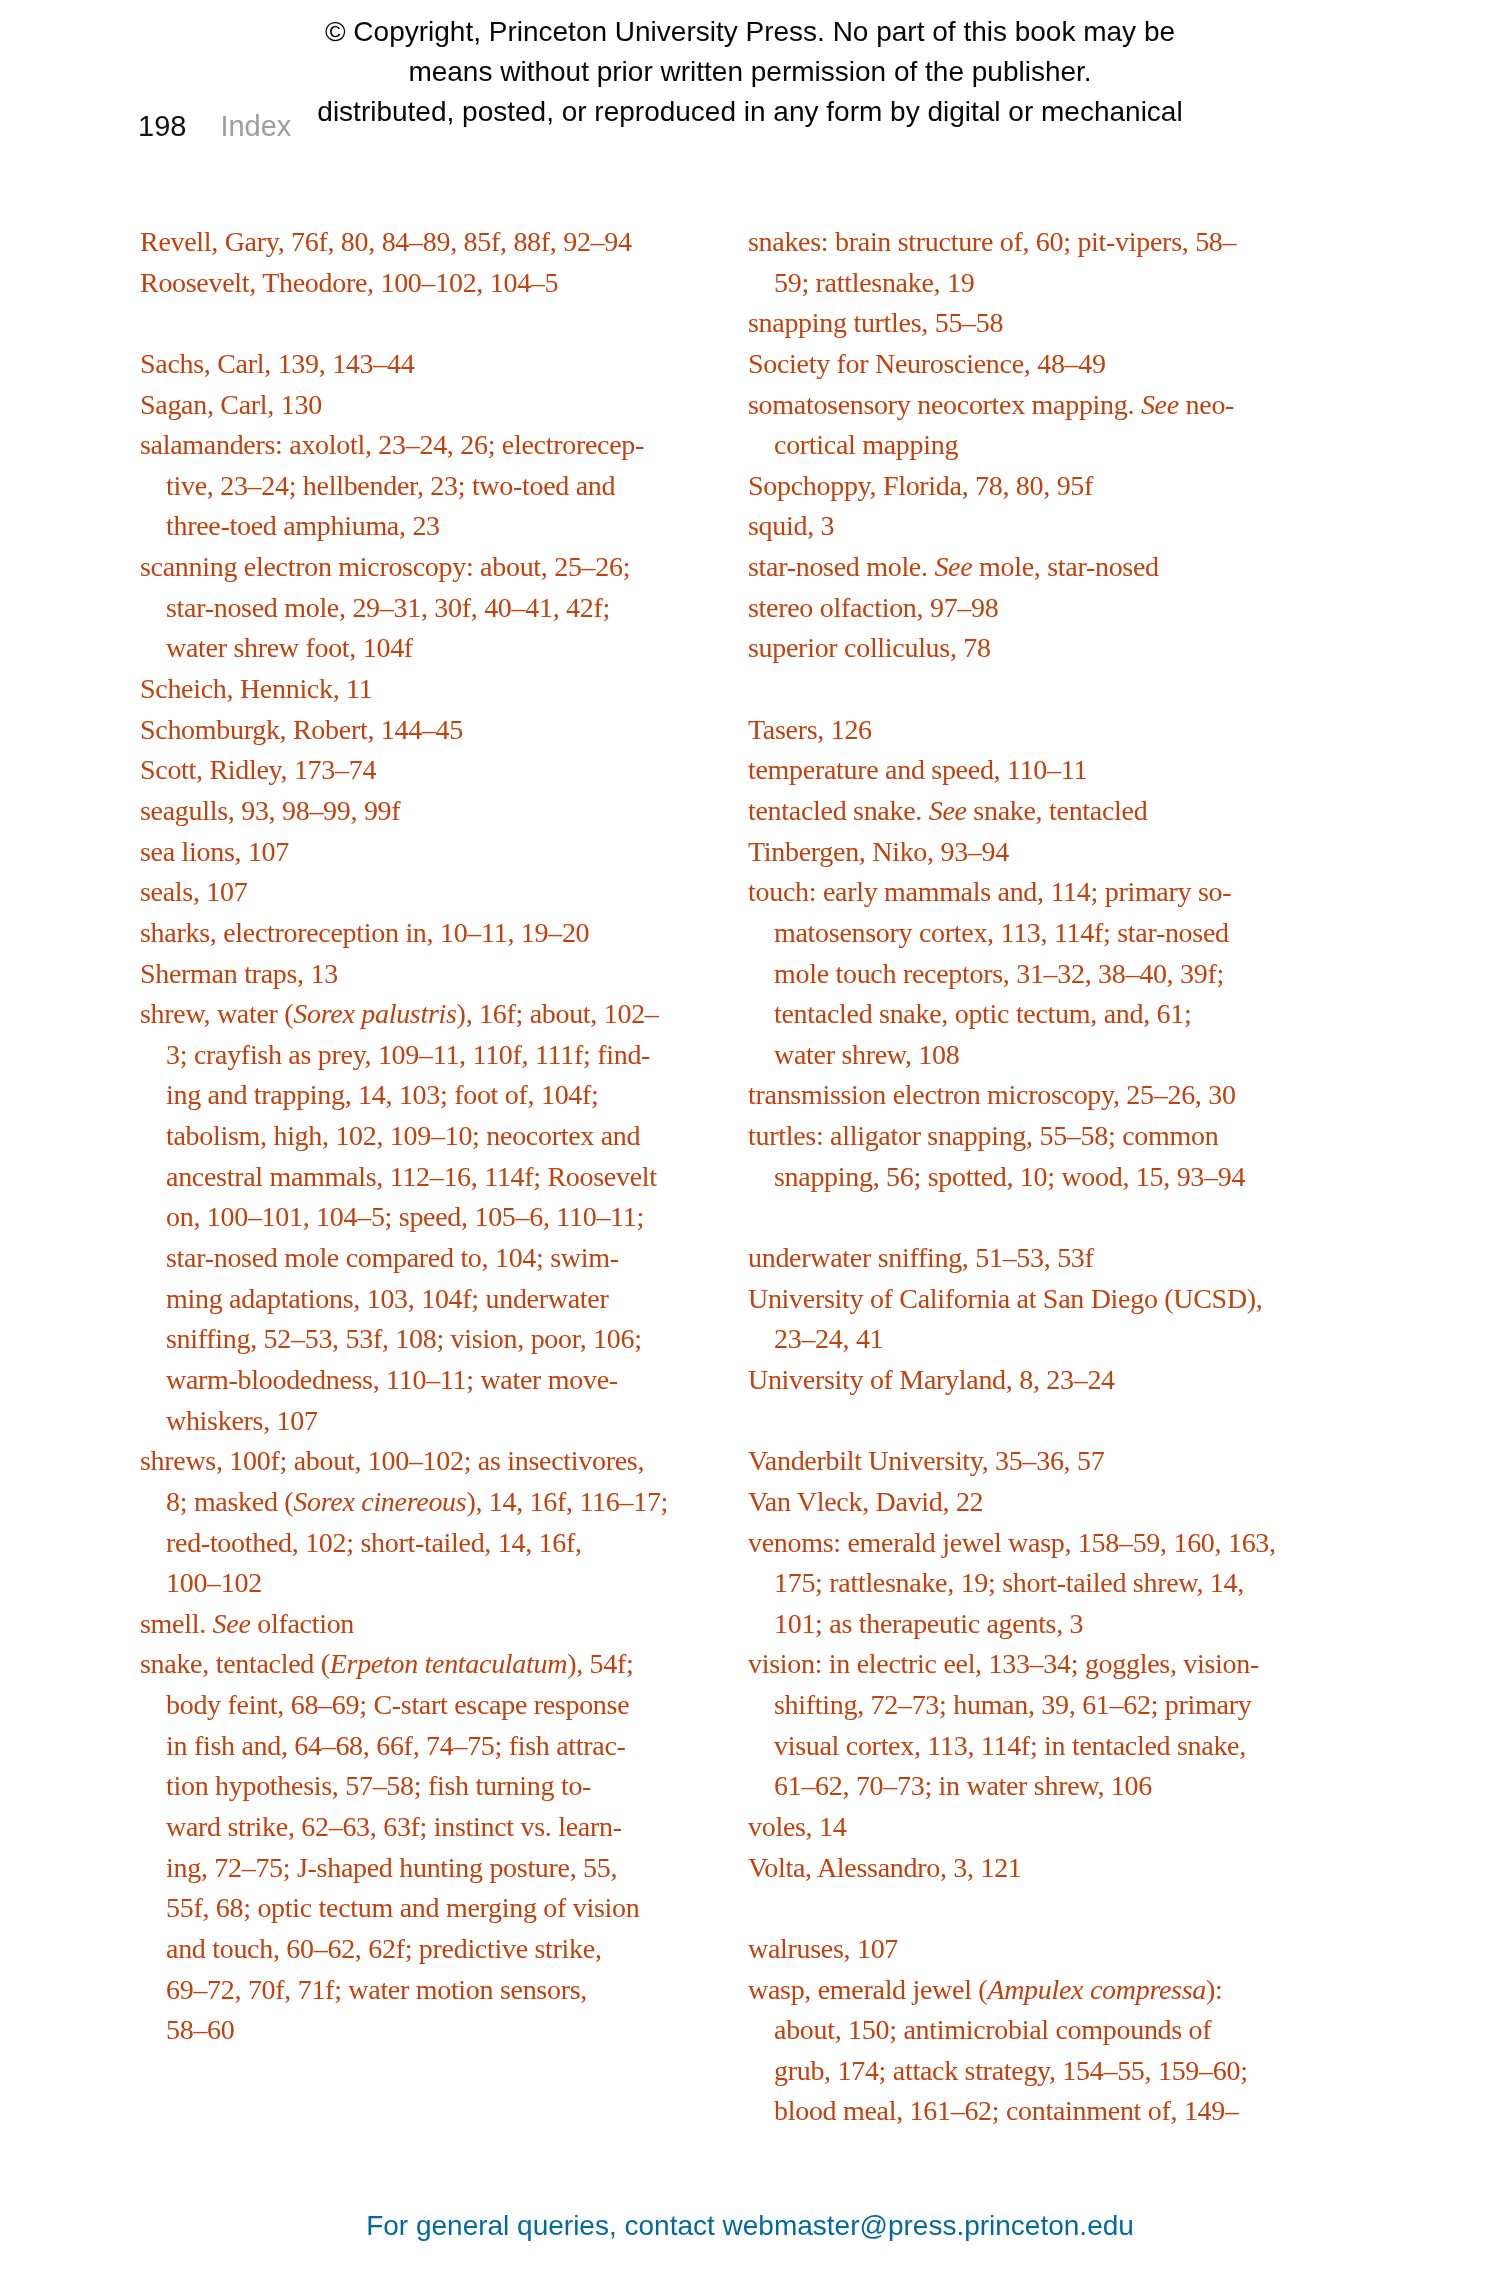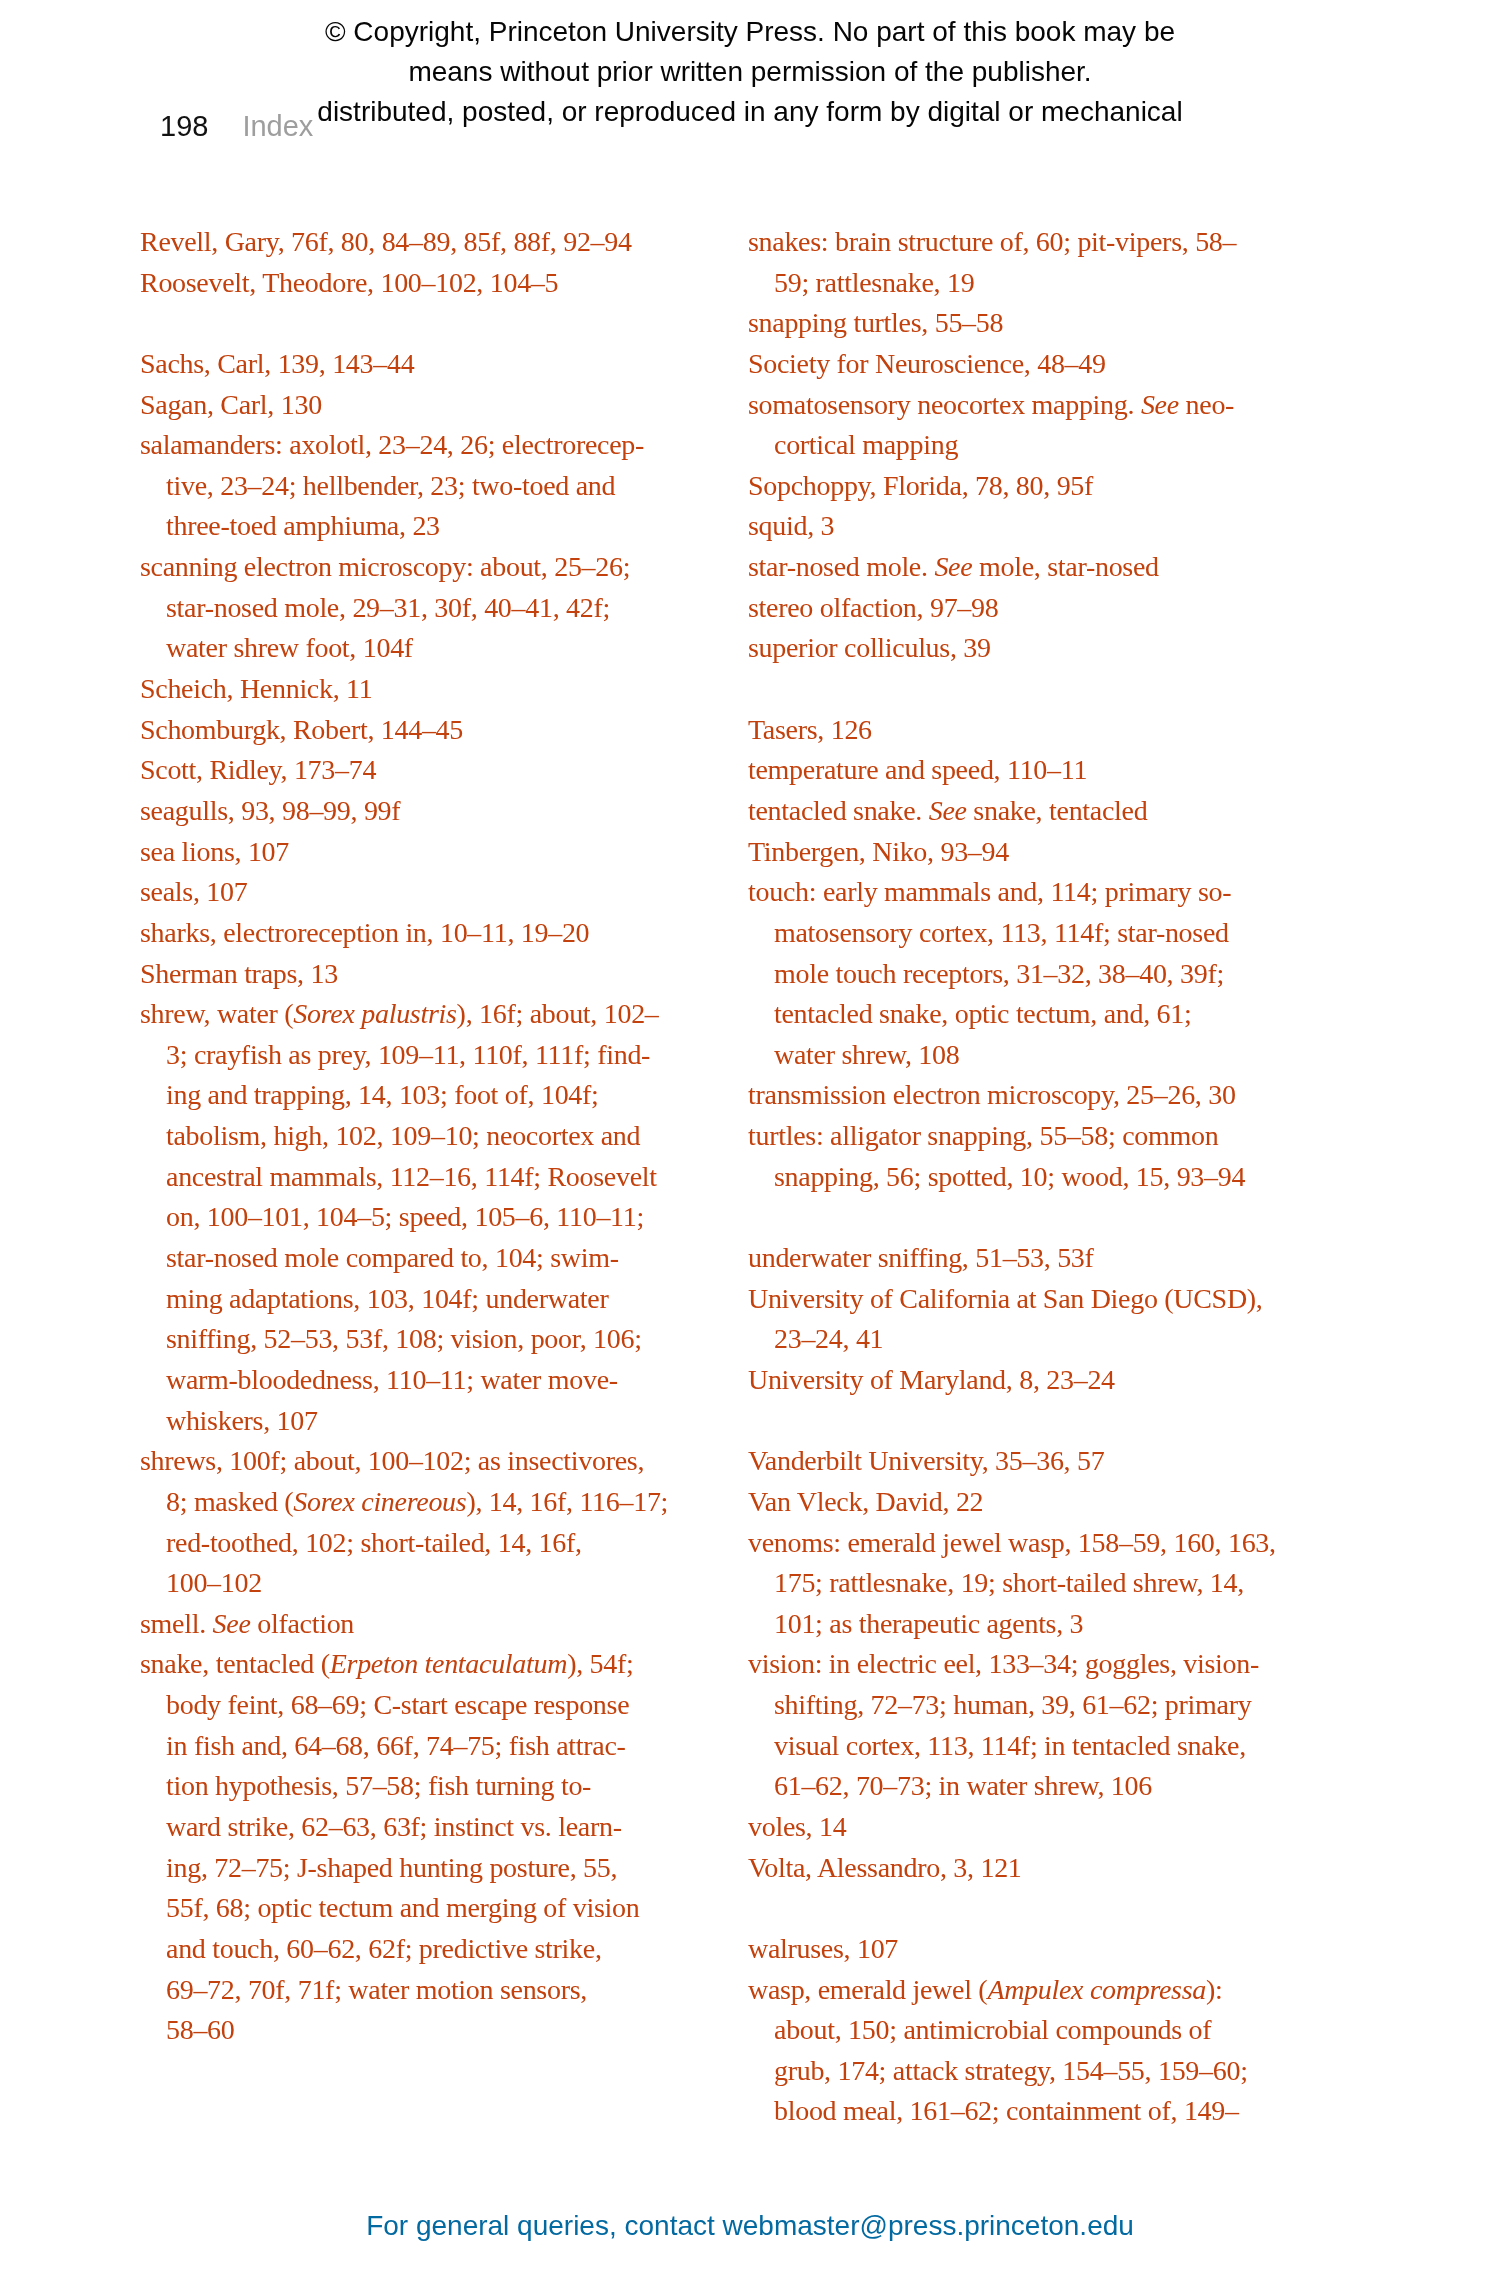--- a/index.html
+++ b/index.html
@@ -7,21 +7,21 @@
     position:relative; width:1500px; height:2286px; background:#ffffff;
     font-family:"Liberation Serif","DejaVu Serif",serif; color:#1d1d1d;
     overflow:hidden;
   }
   .copyright-header {
     position:absolute; top:12px; left:0; width:100%; text-align:center;
     font-family:"Liberation Sans","DejaVu Sans",sans-serif;
     font-size:28px; line-height:40px; color:#060606;
   }
   .page-label {
-    position:absolute; top:110px; left:160px;
+    position:absolute; top:110px; left:138px;
     font-family:"Liberation Sans","DejaVu Sans",sans-serif; font-size:29px;
   }
   .page-number { color:#121212; }
   .section-title { color:#9e9e9e; margin-left:34px; }
   .index-body { position:absolute; top:222px; left:0; width:100%; }
   .col {
     position:absolute; top:0; font-size:28px; line-height:40.65px;
     letter-spacing:-0.3px; white-space:nowrap; color:#c2410c;
   }
   .col-left  { left:140px; width:585px; }
@@ -102,21 +102,21 @@
         <div class="line">snakes: brain structure of, 60; pit-vipers, 58–</div>
         <div class="line cont">59; rattlesnake, 19</div>
         <div class="line">snapping turtles, 55–58</div>
         <div class="line">Society for Neuroscience, 48–49</div>
         <div class="line">somatosensory neocortex mapping. <i>See</i> neo-</div>
         <div class="line cont">cortical mapping</div>
         <div class="line">Sopchoppy, Florida, 78, 80, 95f</div>
         <div class="line">squid, 3</div>
         <div class="line">star-nosed mole. <i>See</i> mole, star-nosed</div>
         <div class="line">stereo olfaction, 97–98</div>
-        <div class="line">superior colliculus, 39</div>
+        <div class="line">superior colliculus, 78</div>
         <div class="line blank"></div>
         <div class="line">Tasers, 126</div>
         <div class="line">temperature and speed, 110–11</div>
         <div class="line">tentacled snake. <i>See</i> snake, tentacled</div>
         <div class="line">Tinbergen, Niko, 93–94</div>
         <div class="line">touch: early mammals and, 114; primary so-</div>
         <div class="line cont">matosensory cortex, 113, 114f; star-nosed</div>
         <div class="line cont">mole touch receptors, 31–32, 38–40, 39f;</div>
         <div class="line cont">tentacled snake, optic tectum, and, 61;</div>
         <div class="line cont">water shrew, 108</div>

